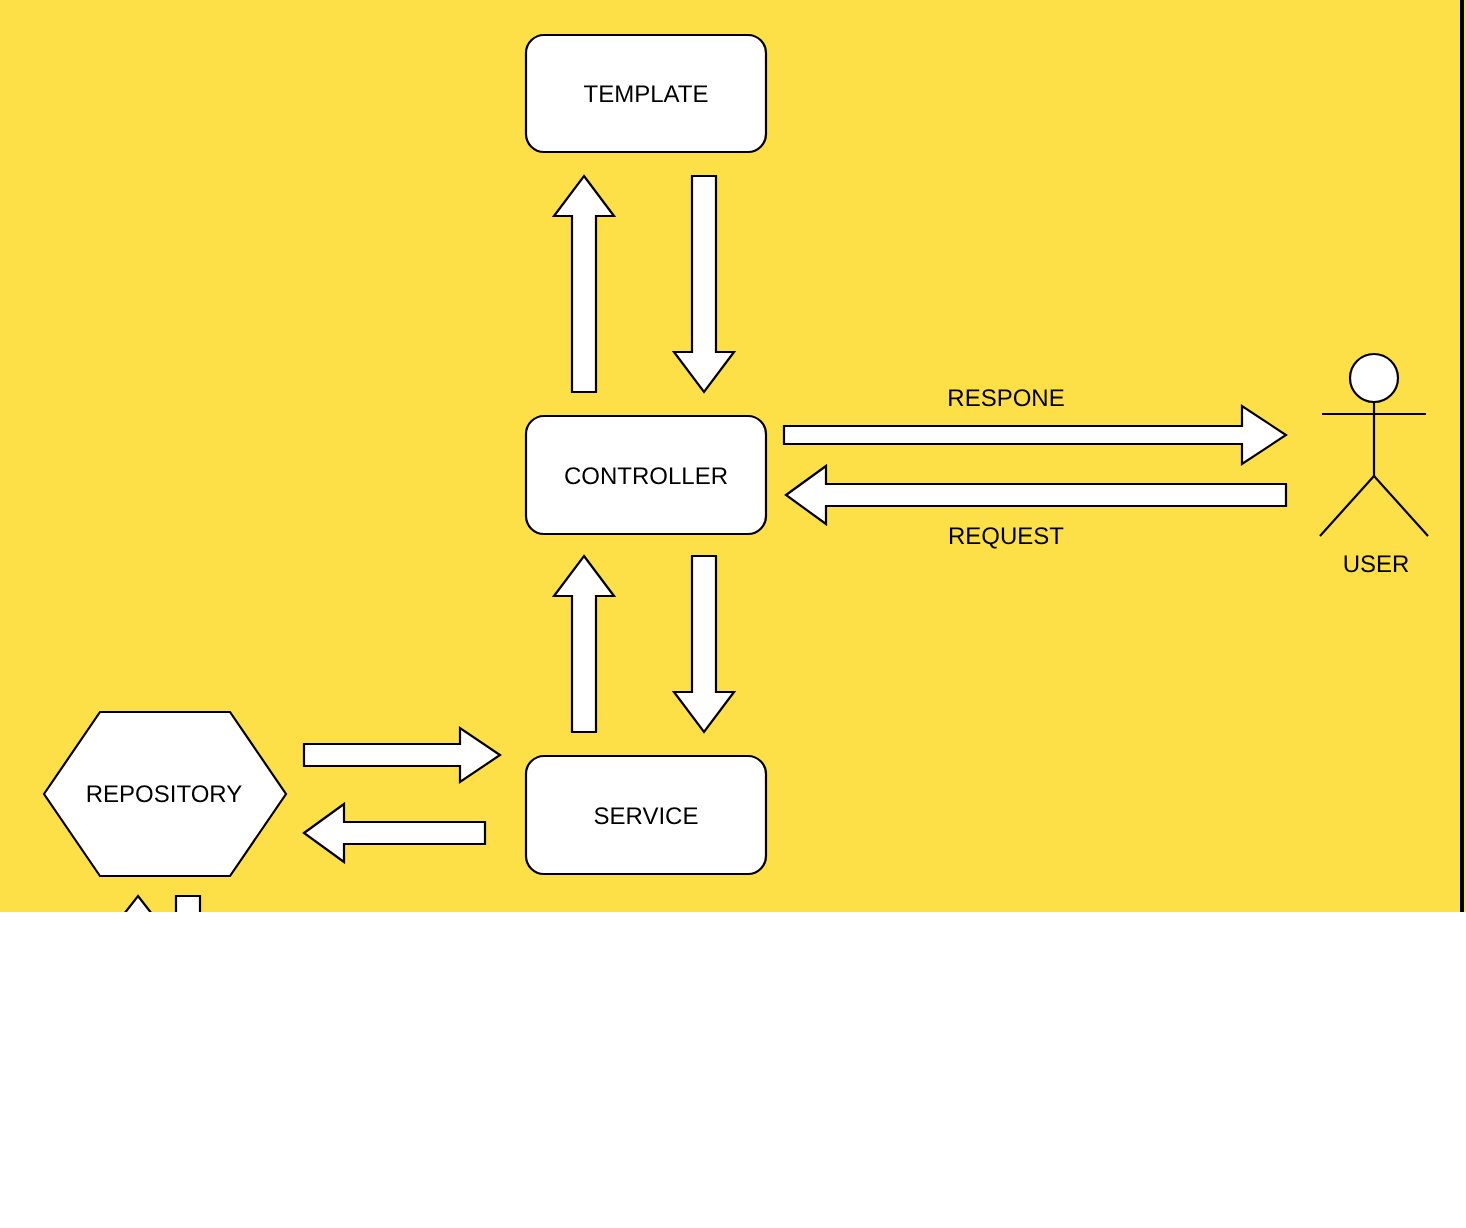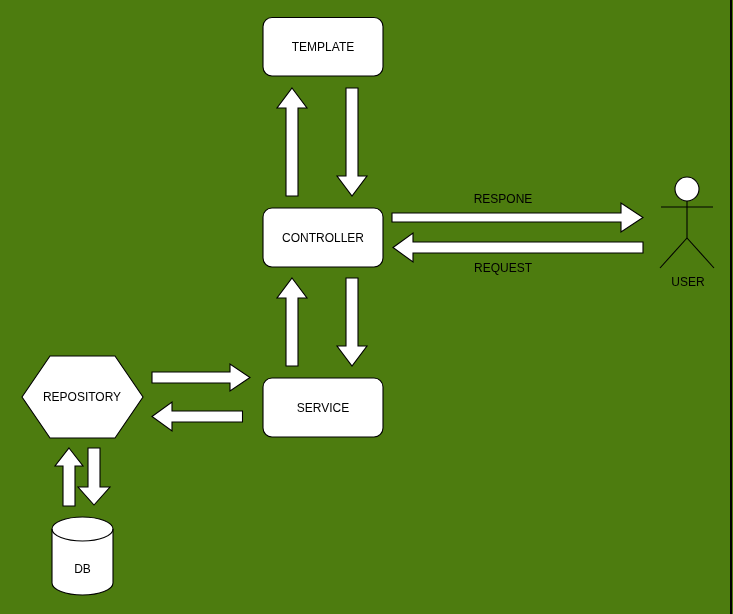--- a/index.html
+++ b/index.html
@@ -3,22 +3,22 @@
 <meta charset="utf-8">
 <style>
   html, body {
     margin: 0;
     padding: 0;
     background: #ffffff;
   }
   #stage {
     position: relative;
     width: 733px;
-    height: 614px;
-    background: #4d7c0f;
+    height: 456px;
+    background: #fde047;
     overflow: hidden;
     font-family: "Liberation Sans", sans-serif;
   }
   svg { display: block; }
   .shape {
     fill: #ffffff;
     stroke: #000000;
     stroke-width: 1.1;
   }
   .wire {

